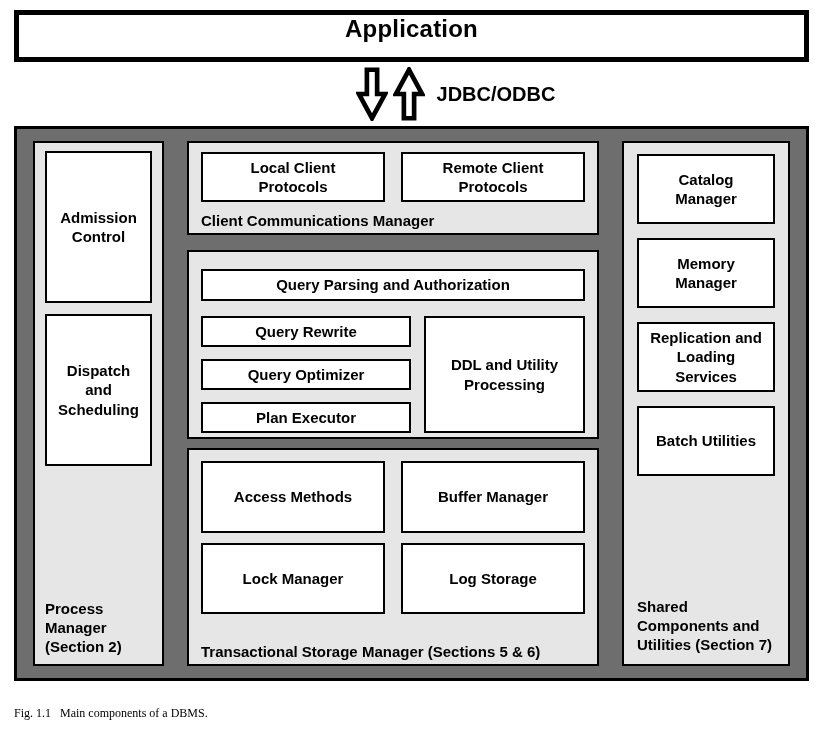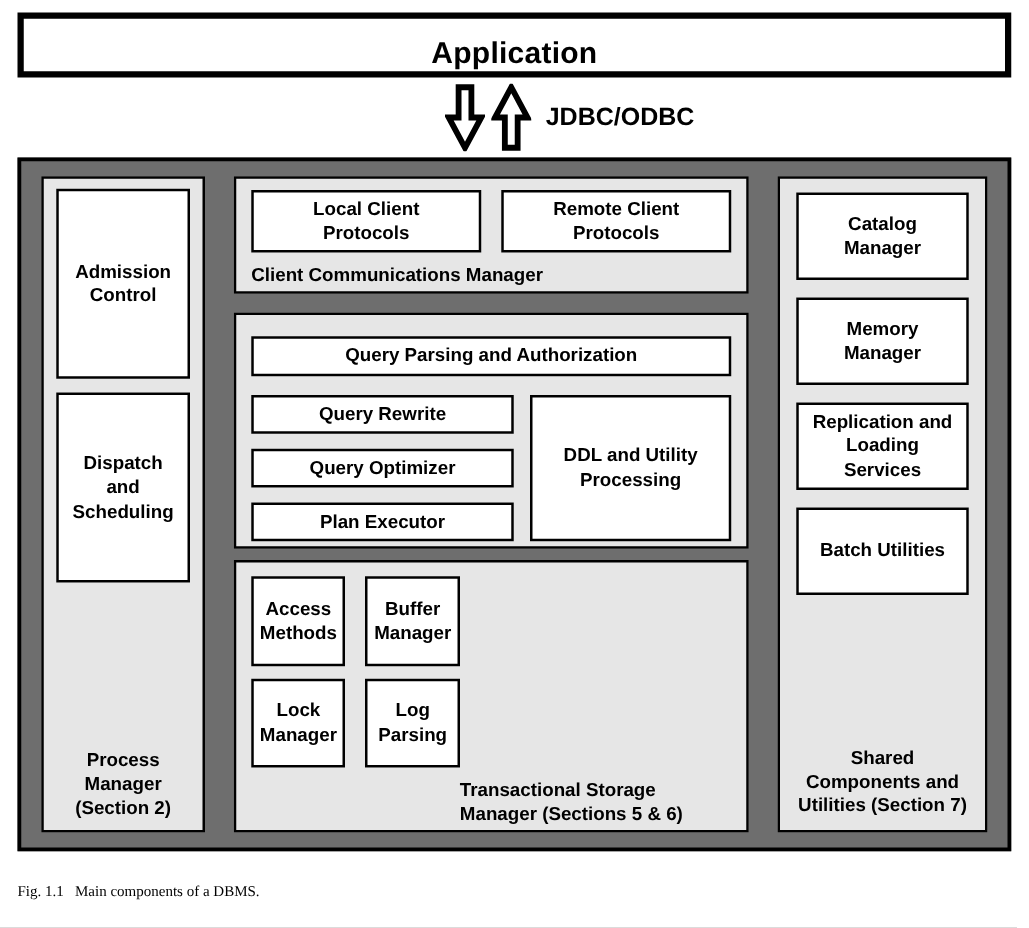--- a/index.html
+++ b/index.html
@@ -14,21 +14,21 @@
     width:823px;height:742px;
     font-family:"Liberation Sans",sans-serif;
     color:#000;
     overflow:hidden;
   }
   .page{width:823px;height:742px;padding:10px 14px 0;}
 
   
   .app-box{
     height:52px;border:5px solid var(--border);background:var(--box-bg);
-    display:flex;align-items:flex-end;justify-content:center;
+    display:flex;align-items:flex-start;justify-content:center;
   }
   .app-label{font-weight:bold;font-size:24px;letter-spacing:0.2px;}
 
   
   .connector{
     height:64px;display:flex;align-items:center;justify-content:center;
     transform:translateX(44px);
   }
   .connector svg{display:block;}
   .arrow-up{margin-left:5px;}
@@ -49,37 +49,37 @@
   .panel-label{
     font-weight:bold;font-size:15px;line-height:1.27;white-space:pre-line;
   }
 
   
   .left-panel{
     width:131px;flex:none;display:flex;flex-direction:column;
     gap:11px;padding:8px 10px 6px;
   }
   .left-panel .wbox{height:152px;flex:none;}
-  .label-center{text-align:center;margin-top:auto;padding-bottom:2px;}
+  .label-center{text-align:left;margin-top:auto;padding-bottom:2px;}
 
   
   .mid-col{flex:1;display:flex;flex-direction:column;min-width:0;}
   .ccm{height:94px;flex:none;display:flex;flex-direction:column;padding:9px 12px 3px;margin-bottom:15px;}
   .ccm-row{display:flex;gap:16px;}
   .ccm-row .wbox{flex:1;height:50px;}
   .label-left{margin-top:auto;}
 
   .rqp{height:189px;flex:none;display:flex;flex-direction:column;padding:17px 12px 3px;margin-bottom:9px;}
   .qpa{height:32px;flex:none;margin-bottom:15px;}
   .rqp-row{display:flex;gap:13px;height:117px;flex:none;}
   .rqp-stack{width:210px;flex:none;display:flex;flex-direction:column;justify-content:space-between;}
   .rqp-stack .wbox{height:31px;flex:none;}
   .ddl{flex:1;}
 
-  .tsm{flex:1;display:flex;flex-direction:row;padding:11px 12px 3px;}
+  .tsm{flex:1;display:flex;flex-direction:column;padding:11px 12px 3px;}
   .tsm-grid{display:grid;grid-template-columns:1fr 1fr;grid-template-rows:72px 71px;gap:10px 16px;}
 
   
   .right-panel{
     width:168px;flex:none;display:flex;flex-direction:column;
     gap:14px;padding:11px 13px 8px;
   }
   .right-panel .wbox{height:70px;flex:none;}
 
   
@@ -144,21 +144,21 @@
           <div class="wbox ddl">DDL and Utility
 Processing</div>
         </div>
       </div>
 
       <div class="panel tsm">
         <div class="tsm-grid">
           <div class="wbox">Access Methods</div>
           <div class="wbox">Buffer Manager</div>
           <div class="wbox">Lock Manager</div>
-          <div class="wbox">Log Parsing</div>
+          <div class="wbox">Log Storage</div>
         </div>
         <div class="panel-label label-left">Transactional Storage Manager (Sections 5 &amp; 6)</div>
       </div>
 
     </div>
 
     <div class="panel right-panel">
       <div class="wbox">Catalog
 Manager</div>
       <div class="wbox">Memory

